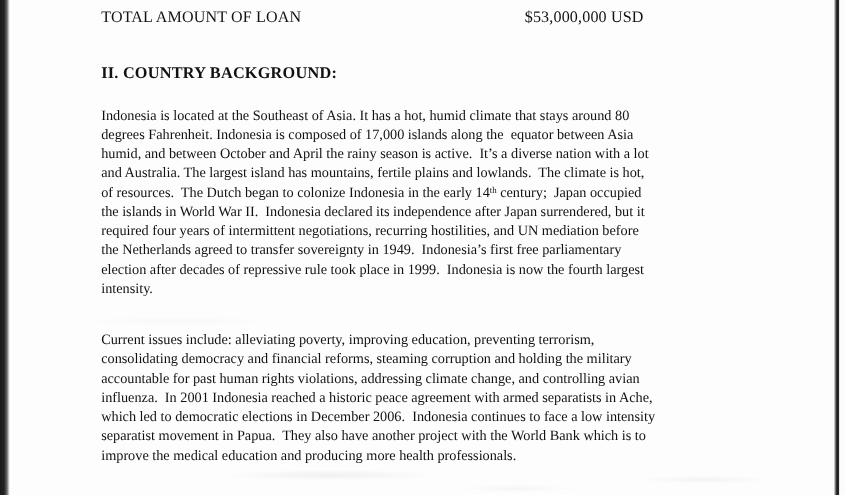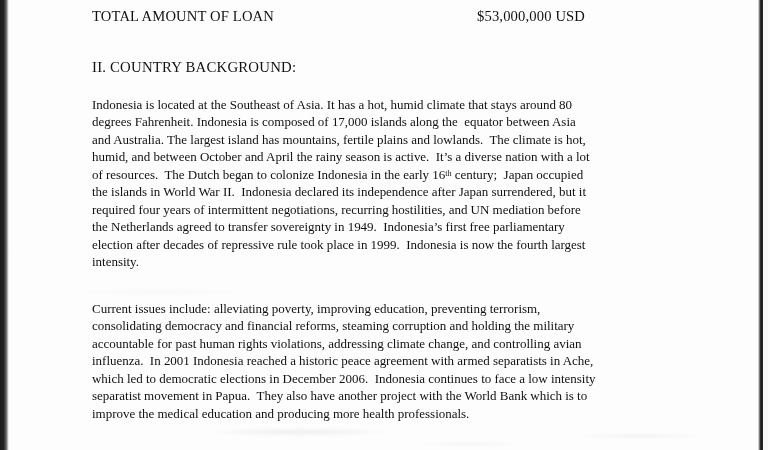--- a/index.html
+++ b/index.html
@@ -90,21 +90,21 @@
   .loan-amount {
     white-space: nowrap;
     text-align: right;
   }
 
   .section-heading {
     position: absolute;
     top: 59px;
     left: 92px;
     font-size: 14.8px;
-    font-weight: normal;
+    font-weight: bold;
     letter-spacing: 0.2px;
     white-space: nowrap;
   }
 
   .body-block {
     position: absolute;
     left: 92px;
     width: 592px;
   }
   .body-block.first { top: 96px; }
@@ -138,23 +138,23 @@
     <div class="loan-line">
       <span class="loan-label">TOTAL AMOUNT OF LOAN</span>
       <span class="loan-amount">$53,000,000 USD</span>
     </div>
 
     <div class="section-heading">II. COUNTRY BACKGROUND:</div>
 
     <div class="body-block first">
       <div class="para-line">Indonesia is located at the Southeast of Asia. It has a hot, humid climate that stays around 80</div>
       <div class="para-line">degrees Fahrenheit. Indonesia is composed of 17,000 islands along the  equator between Asia</div>
+      <div class="para-line">humid, and between October and April the rainy season is active.  It’s a diverse nation with a lot</div>
       <div class="para-line">and Australia. The largest island has mountains, fertile plains and lowlands.  The climate is hot,</div>
-      <div class="para-line">humid, and between October and April the rainy season is active.  It’s a diverse nation with a lot</div>
-      <div class="para-line"><span>of resources.  The Dutch began to colonize Indonesia in the early 16</span><sup>th</sup><span> century;  Japan occupied</span></div>
+      <div class="para-line"><span>of resources.  The Dutch began to colonize Indonesia in the early 14</span><sup>th</sup><span> century;  Japan occupied</span></div>
       <div class="para-line">the islands in World War II.  Indonesia declared its independence after Japan surrendered, but it</div>
       <div class="para-line">required four years of intermittent negotiations, recurring hostilities, and UN mediation before</div>
       <div class="para-line">the Netherlands agreed to transfer sovereignty in 1949.  Indonesia’s first free parliamentary</div>
       <div class="para-line">election after decades of repressive rule took place in 1999.  Indonesia is now the fourth largest</div>
       <div class="para-line">intensity.</div>
     </div>
 
     <div class="body-block second">
       <div class="para-line">Current issues include: alleviating poverty, improving education, preventing terrorism,</div>
       <div class="para-line">consolidating democracy and financial reforms, steaming corruption and holding the military</div>

